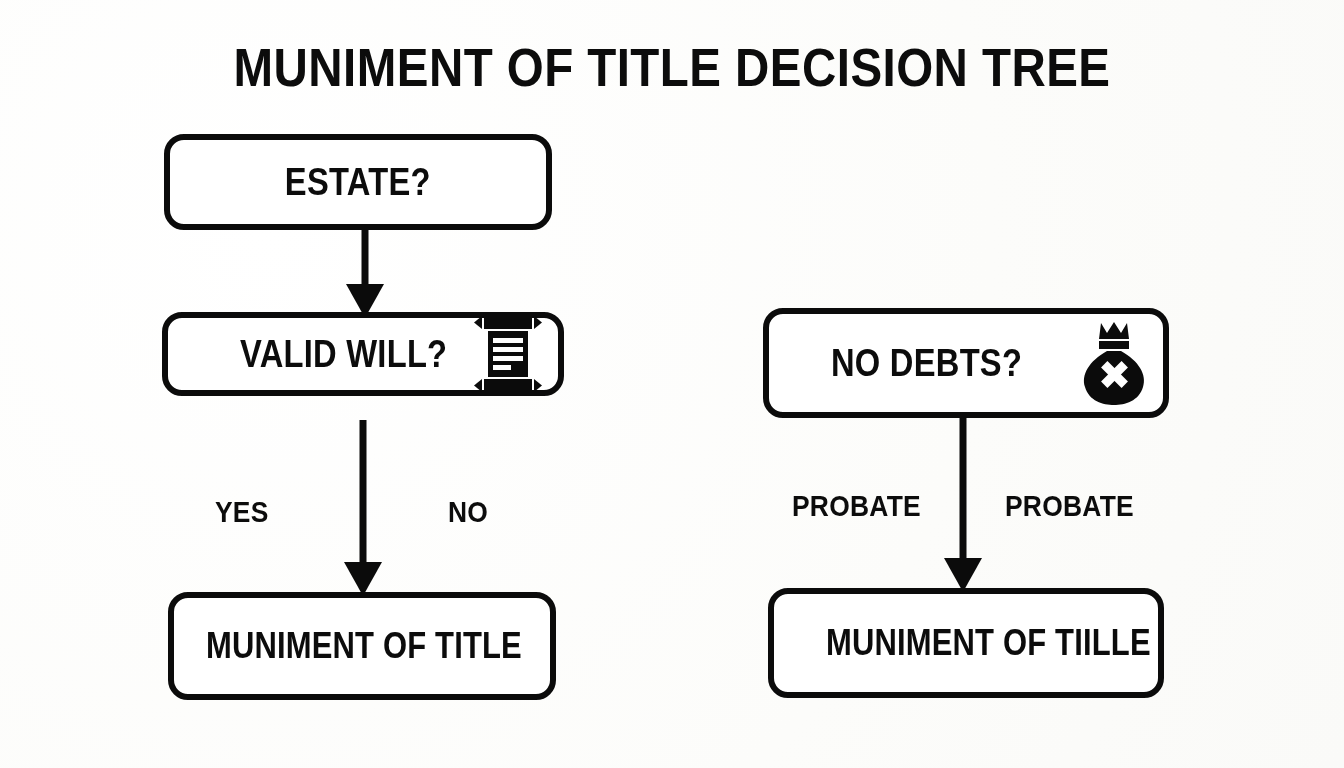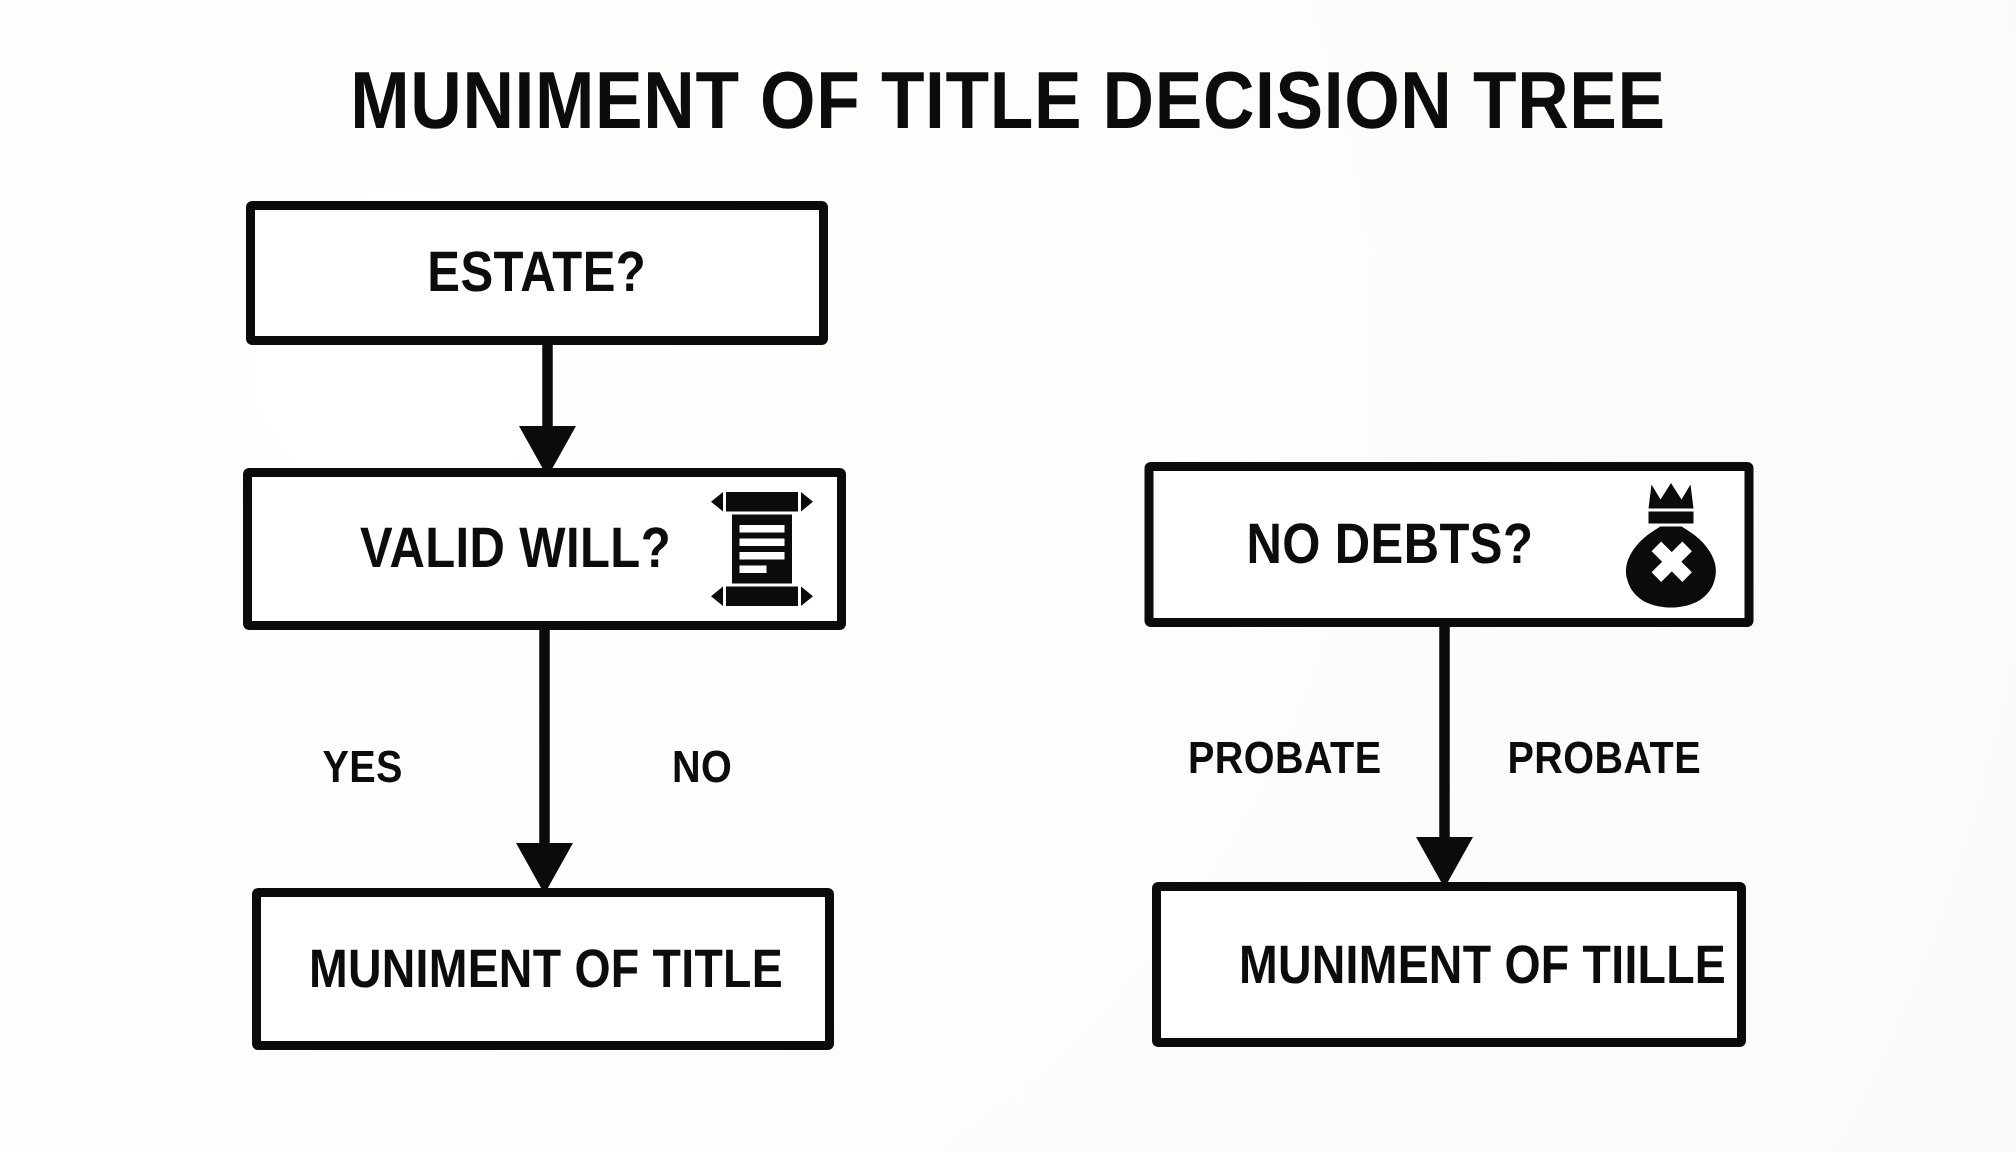--- a/index.html
+++ b/index.html
@@ -37,21 +37,21 @@
     transform-origin: center center;
     white-space: nowrap;
   }
 
   
   .node {
     position: absolute;
     box-sizing: border-box;
     background: #ffffff;
     border: 6px solid #0b0b0b;
-    border-radius: 4px;
+    border-radius: 20px;
     display: flex;
     align-items: center;
   }
   .node .label {
     font-family: "Liberation Sans Narrow", "Liberation Sans", sans-serif;
     font-weight: 700;
     color: #0c0c0c;
     white-space: nowrap;
     transform: scaleX(0.86);
     transform-origin: left center;
@@ -66,21 +66,21 @@
   .t-box .label {
     font-size: 36px;
     font-weight: 700;
     letter-spacing: 0.2px;
   }
 
   
   #box-estate      { left: 164px; top: 134px; width: 388px;  height: 96px;  justify-content: center; }
   #box-estate .label { transform: scaleX(0.86); transform-origin: center center; }
 
-  #box-valid-will  { left: 162px; top: 312px; width: 402px;  height: 108px; padding-left: 72px; }
+  #box-valid-will  { left: 162px; top: 312px; width: 402px;  height: 84px; padding-left: 72px; }
   #box-muniment-l  { left: 168px; top: 592px; width: 388px;  height: 108px; padding-left: 32px; }
 
   #box-no-debts    { left: 763px; top: 308px; width: 406px;  height: 110px; padding-left: 62px; }
   #box-muniment-r  { left: 768px; top: 588px; width: 396px;  height: 110px; padding-left: 52px; }
 
   
   .box-icon {
     position: absolute;
     display: block;
   }

